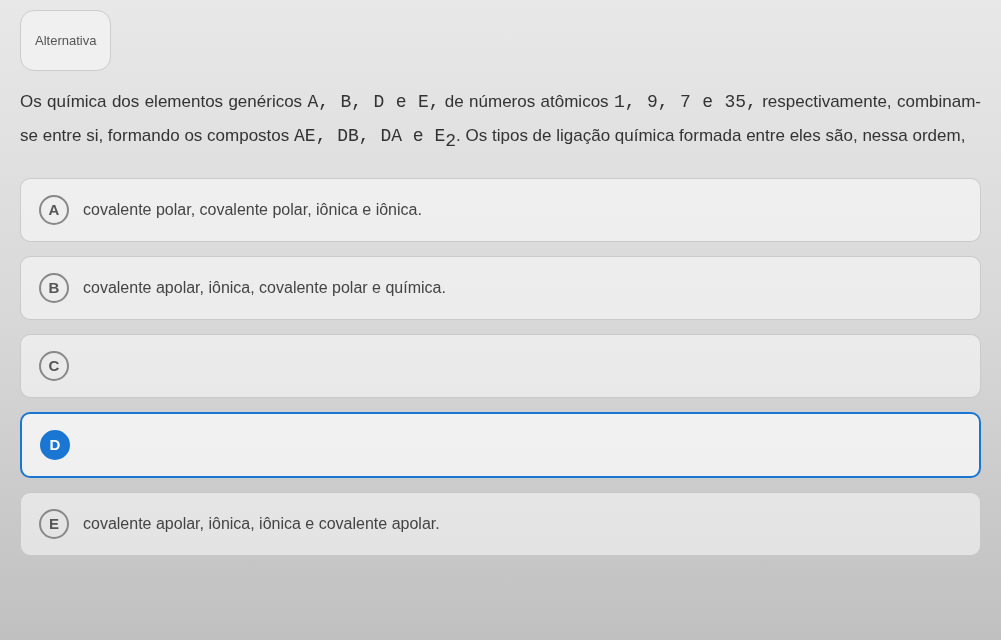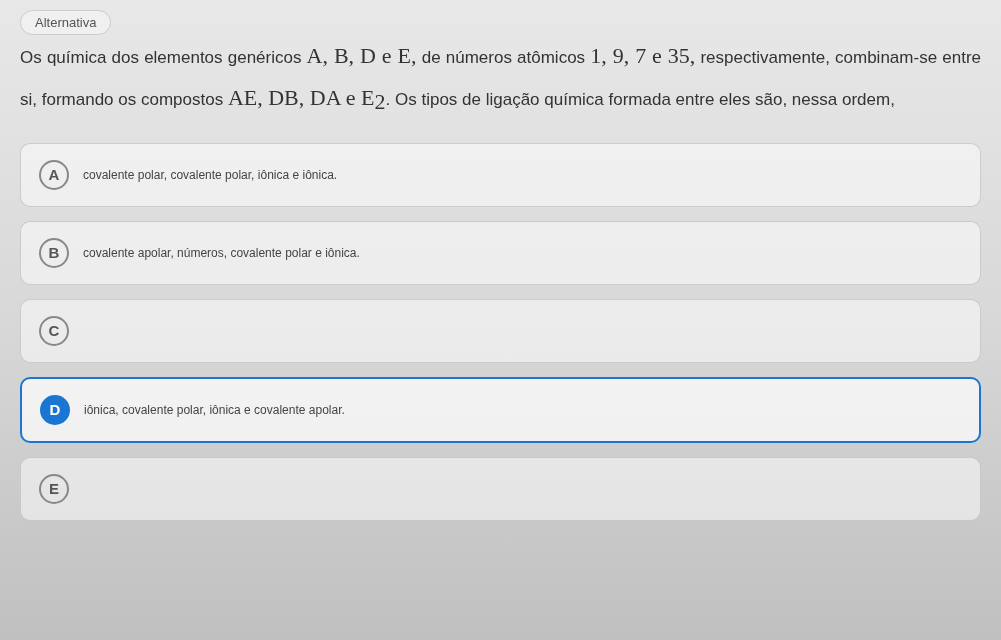--- a/index.html
+++ b/index.html
@@ -13,34 +13,35 @@
       width: 1001px;
       height: 640px;
       padding: 10px 20px;
       color: #333;
     }
     .tag {
       display: inline-block;
       background: #f0f0f0;
       border: 1px solid #ccc;
       border-radius: 14px;
-      padding: 4px 14px;
+      padding: 22px 14px;
       font-size: 13px;
       color: #555;
+      margin-bottom: 14px;
     }
     .question-text {
       font-size: 17px;
       line-height: 1.9;
       color: #333;
       margin-bottom: 20px;
       text-align: justify;
     }
     .question-text .math {
-      font-family: Liberation Serif, serif;
-      font-size: 22px;
+      font-family: Liberation Mono, monospace;
+      font-size: 18px;
       margin-top: 47px;
     }
     .options {
       display: flex;
       flex-direction: column;
       gap: 14px;
     }
     .option {
       background: rgba(255, 255, 255, 0.5);
       border: 1px solid rgba(180, 180, 180, 0.6);
@@ -67,21 +68,21 @@
       font-size: 15px;
       color: #555;
       flex-shrink: 0;
     }
     .option.selected .option-letter {
       background: #1976d2;
       border-color: #1976d2;
       color: white;
     }
     .option-text {
-      font-size: 12px;
+      font-size: 16px;
       color: #444;
     }
     sub {
       font-size: 0.75em;
     }
   </style>
 </head>
 <body>
 
 
@@ -97,28 +98,28 @@
   <span class="math">AE, DB, DA e E</span><sub class="math">2</sub><span>. Os tipos de ligação química formada entre eles são, nessa ordem,</span>
 </div>
 
 <div class="options">
   <div class="option">
     <div class="option-letter">A</div>
     <div class="option-text">covalente polar, covalente polar, iônica e iônica.</div>
   </div>
   <div class="option">
     <div class="option-letter">B</div>
-    <div class="option-text">covalente apolar, números, covalente polar e iônica.</div>
+    <div class="option-text">covalente apolar, iônica, covalente polar e química.</div>
   </div>
   <div class="option">
     <div class="option-letter">C</div>
   </div>
   <div class="option selected">
     <div class="option-letter">D</div>
-    <div class="option-text">iônica, covalente polar, iônica e covalente apolar.</div>
   </div>
   <div class="option">
     <div class="option-letter">E</div>
+    <div class="option-text">covalente apolar, iônica, iônica e covalente apolar.</div>
   </div>
 </div>
 
 
 
 
 </body></html>

